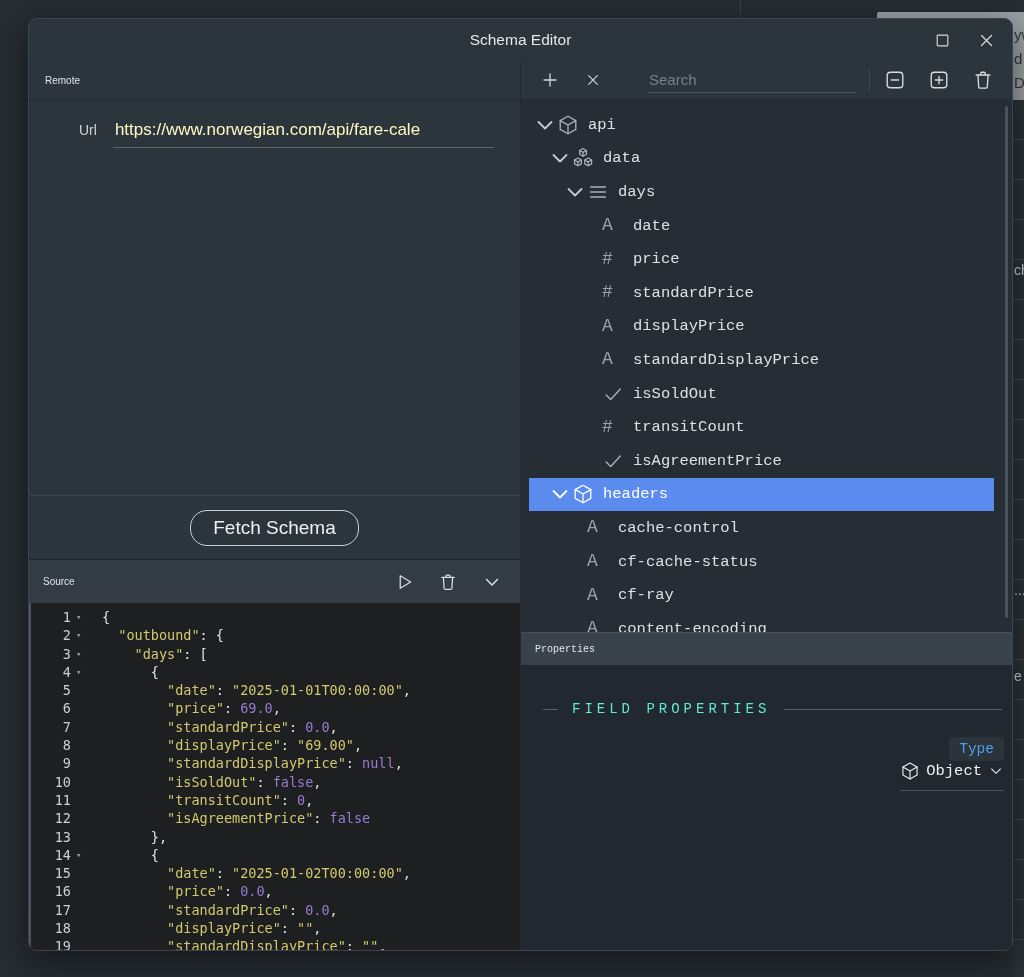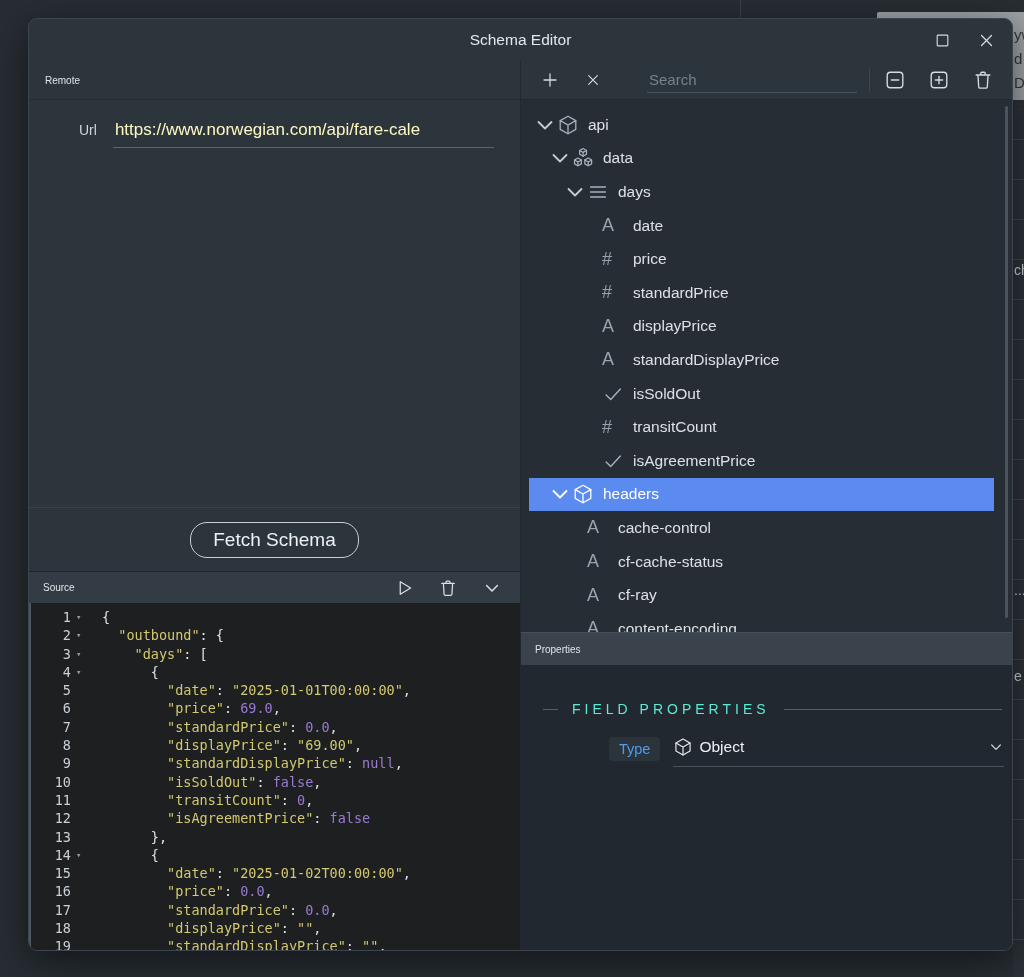--- a/index.html
+++ b/index.html
@@ -39,32 +39,32 @@
   .tb-x { width:16px; height:16px; margin-left:26px; }
   .search { margin-left:46px; width:210px; background:transparent; border:none; border-bottom:1px solid #4a545c;
     color:#dfe4e8; font-size:15px; padding:4px 2px; outline:none; font-family:inherit; }
   .search::placeholder { color:#76828c; }
   .tb-div { width:1px; height:24px; background:#3e474f; margin-left:12px; flex:none; }
   .tb-group { display:flex; align-items:center; gap:22px; margin-left:14px; }
   .tb-sq { width:22px; height:22px; color:#d5dbdf; cursor:pointer; }
 
   .main { flex:1; display:flex; min-height:0; }
   .left { width:492px; flex:none; border-right:1px solid #222930; display:flex; flex-direction:column; background:#2c343c; }
-  .right { flex:1; display:flex; flex-direction:column; background:#262d34; min-width:0; }
+  .right { flex:1; display:flex; flex-direction:column; background:#262d34; min-width:0;font-family:Liberation Mono, monospace; }
 
   
   .url-row { margin:18px 26px 0 50px; display:flex; align-items:baseline; gap:16px; }
   .url-label { font-size:14px; color:#cfd6da; }
   .url-input { flex:1; background:transparent; border:none; border-bottom:1px solid #5a646d;
     color:#fef9c3; font-size:17px; padding:2px 0 7px 2px; outline:none; min-width:0; font-family:Liberation Sans, sans-serif; }
   .left-spacer { flex:1; }
   .fetch-row { height:64px; flex:none; border-top:1px solid #39424a; display:flex; align-items:center; justify-content:center; }
   .pill-btn { background:transparent; border:1px solid #c9d1d7; color:#eef1f4; border-radius:17px;
     font-size:19px; padding:6px 22px; cursor:pointer; font-family:inherit; }
-  .source-header { height:32px; flex:none; background:#333c44; border-top:1px solid #1f252a;
+  .source-header { height:44px; flex:none; background:#333c44; border-top:1px solid #1f252a;
     display:flex; align-items:center; padding:0 18px 0 14px; }
   .src-icons { margin-left:auto; display:flex; align-items:center; gap:24px; }
   .src-icon { width:20px; height:20px; color:#d9dfe3; cursor:pointer; }
 
   
   .code { height:347px; flex:none; background:#1d1f21; border-left:2px solid #4d575f;
     font-family:"DejaVu Sans Mono",monospace; font-size:13.5px; line-height:18.3px;
     padding-top:5px; overflow:hidden; cursor:text; }
   .cl { display:flex; white-space:pre; }
   .ln { width:40px; flex:none; text-align:right; color:#c8d2d8; }
@@ -89,21 +89,21 @@
   .tree-scroll { position:absolute; right:4px; top:6px; width:3px; height:512px; background:#58626b; border-radius:2px; opacity:.75; cursor:grab; }
 
   .props-header { height:33px; flex:none; background:#3a434c; border-top:1px solid #47505a;
     display:flex; align-items:center; padding-left:14px; }
   .props { flex:1; background:#21282f; min-height:0; }
   .fp-row { margin-top:36px; display:flex; align-items:center; gap:14px; padding:0 10px 0 22px; }
   .fp-rule { height:1px; background:#566069; }
   .fp-rule.short { width:15px; flex:none; }
   .fp-rule.long { flex:1; }
   .fp-title { font-size:14px; letter-spacing:4px; color:#5eead4; }
-  .type-row { margin:20px 8px 0 88px; display:flex; align-items:flex-start; }
+  .type-row { margin:20px 8px 0 88px; display:flex; align-items:flex-end;flex-direction:column; }
   .type-chip { background:#2b333b; color:#4f9df2; font-size:14.5px; padding:4px 10px; border-radius:4px; flex:none; }
   .type-select { flex:1; margin-left:13px; display:flex; align-items:center; gap:6px;
     border-bottom:1px solid #4a545c; padding-bottom:9px; cursor:pointer; position:relative; }
   .type-cube { width:20px; height:20px; color:#e8ecef; }
   .type-value { font-size:15.5px; color:#eef1f4; }
   .type-chev { margin-left:auto; width:16px; height:16px; color:#cfd6db; }
 
   
   .footer { height:68px; flex:none; border-top:1px solid #1f252a; background:#2c343c;
     display:flex; align-items:center; justify-content:center; gap:20px; }

